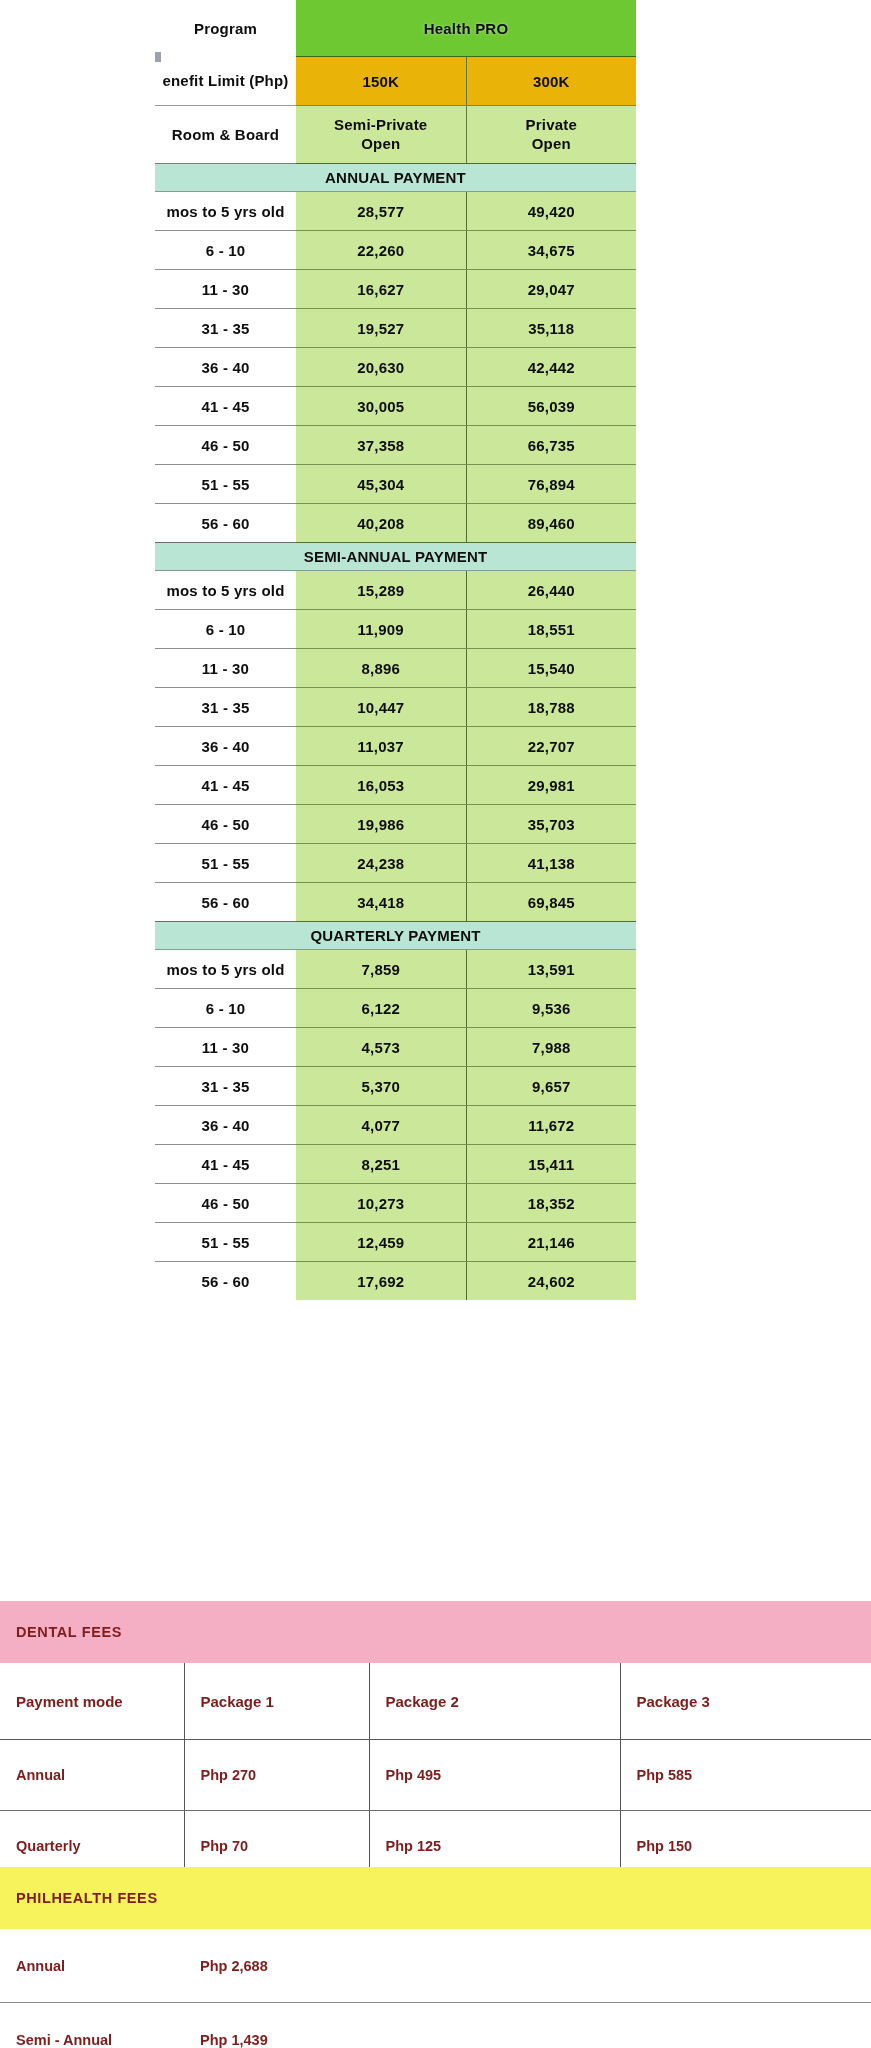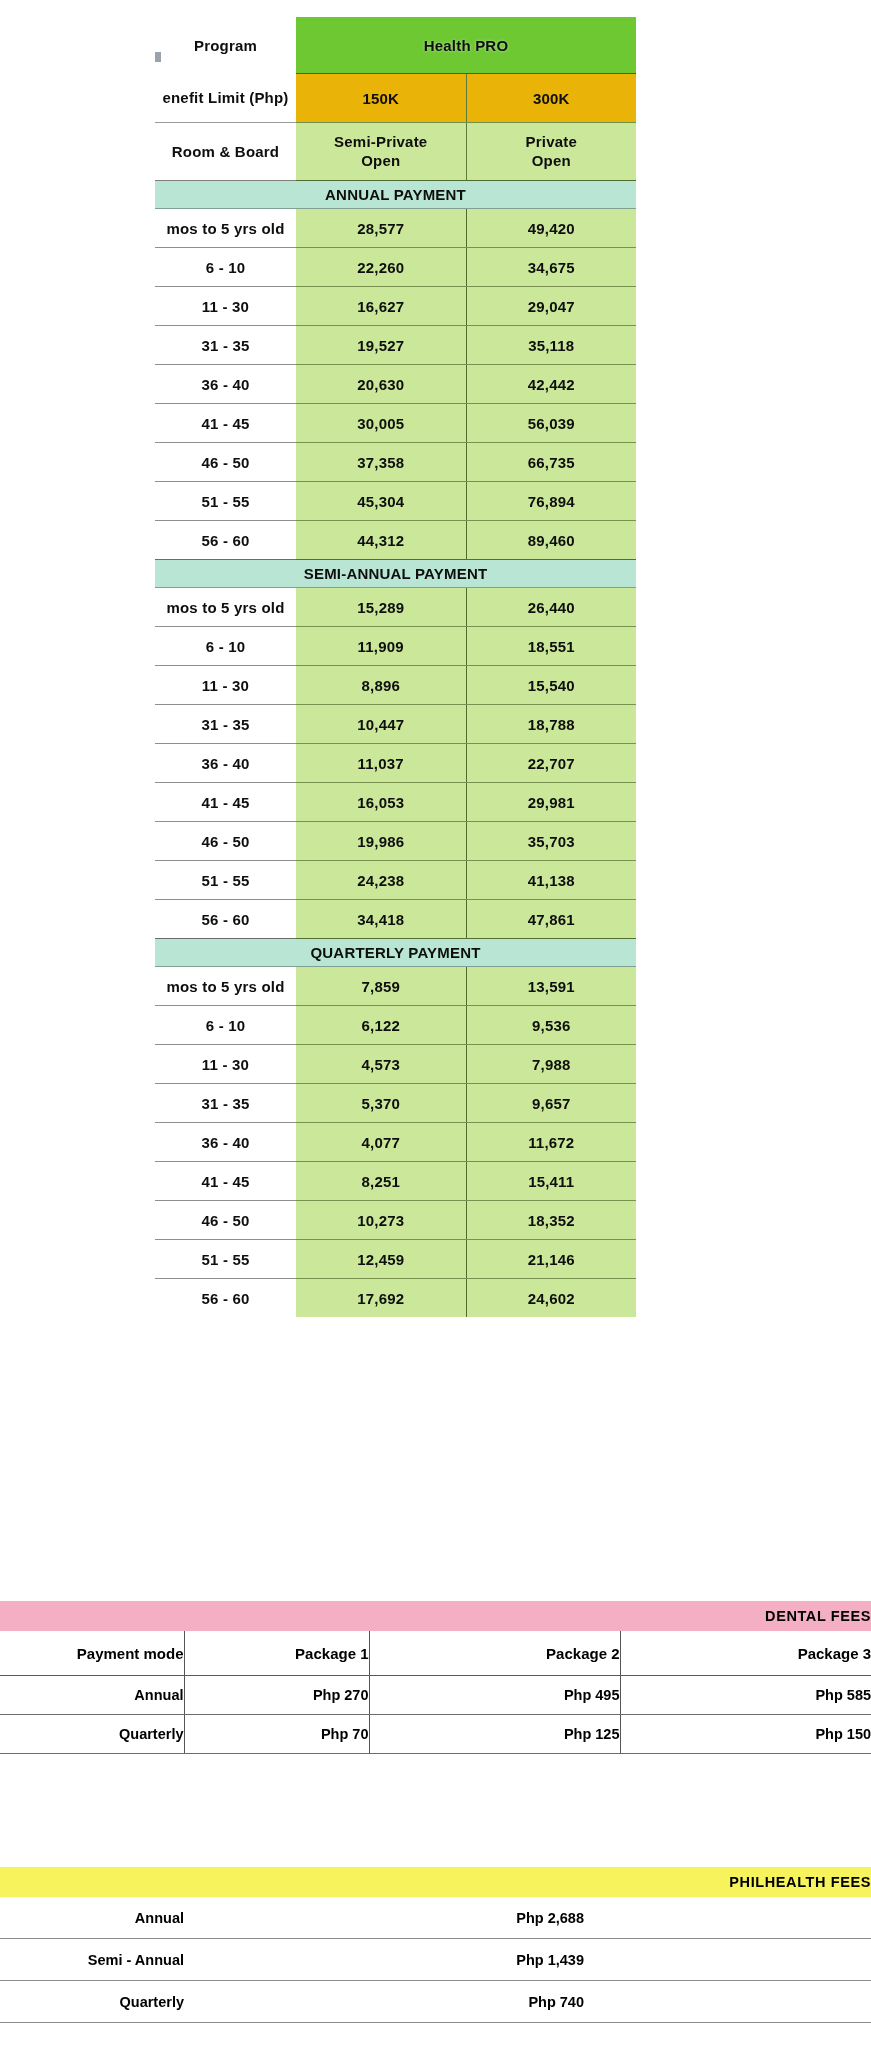--- a/index.html
+++ b/index.html
@@ -14,21 +14,21 @@
     position: relative;
     font-family: "Liberation Sans", sans-serif;
     color: #111111;
     overflow: hidden;
   }
 
   
   .rate-table-wrap {
     position: absolute;
     left: 155px;
-    top: 17px;
+    top: 0px;
     width: 481px;
   }
   table.rate {
     border-collapse: collapse;
     width: 481px;
     table-layout: fixed;
   }
   table.rate col.c-label { width: 141px; }
   table.rate col.c-150   { width: 170px; }
   table.rate col.c-300   { width: 170px; }
@@ -140,26 +140,26 @@
 
   
   .sub-table {
     position: absolute;
     left: 0;
     width: 871px;
     border-collapse: collapse;
     table-layout: fixed;
   }
   .sub-table td {
-    padding: 0;
-    text-align: right;
+    padding: 16px;
+    text-align: left;
     vertical-align: middle;
     font-size: 14.5px;
     font-weight: bold;
-    color: #000000;
+    color: #7f1d1d;
   }
   .title-dental {
     height: 30px;
     background: #f4afc4;
     font-size: 14px;
     font-weight: bold;
     letter-spacing: 0.6px;
     color: #131313;
   }
   .title-phil {
@@ -284,21 +284,21 @@
           <td class="d-val">37,358</td>
           <td class="d-val sep">66,735</td>
         </tr>
         <tr class="data">
           <td class="d-label">51 - 55</td>
           <td class="d-val">45,304</td>
           <td class="d-val sep">76,894</td>
         </tr>
         <tr class="data last-in-group">
           <td class="d-label">56 - 60</td>
-          <td class="d-val">44,312</td>
+          <td class="d-val">40,208</td>
           <td class="d-val sep">89,460</td>
         </tr>
         <tr>
           <td class="band-cell" colspan="3">SEMI-ANNUAL PAYMENT</td>
         </tr>
         <tr class="data">
           <td class="d-label">mos to 5 yrs old</td>
           <td class="d-val">15,289</td>
           <td class="d-val sep">26,440</td>
         </tr>
@@ -333,21 +333,21 @@
           <td class="d-val sep">35,703</td>
         </tr>
         <tr class="data">
           <td class="d-label">51 - 55</td>
           <td class="d-val">24,238</td>
           <td class="d-val sep">41,138</td>
         </tr>
         <tr class="data last-in-group">
           <td class="d-label">56 - 60</td>
           <td class="d-val">34,418</td>
-          <td class="d-val sep">47,861</td>
+          <td class="d-val sep">69,845</td>
         </tr>
         <tr>
           <td class="band-cell" colspan="3">QUARTERLY PAYMENT</td>
         </tr>
         <tr class="data">
           <td class="d-label">mos to 5 yrs old</td>
           <td class="d-val">7,859</td>
           <td class="d-val sep">13,591</td>
         </tr>
         <tr class="data">

